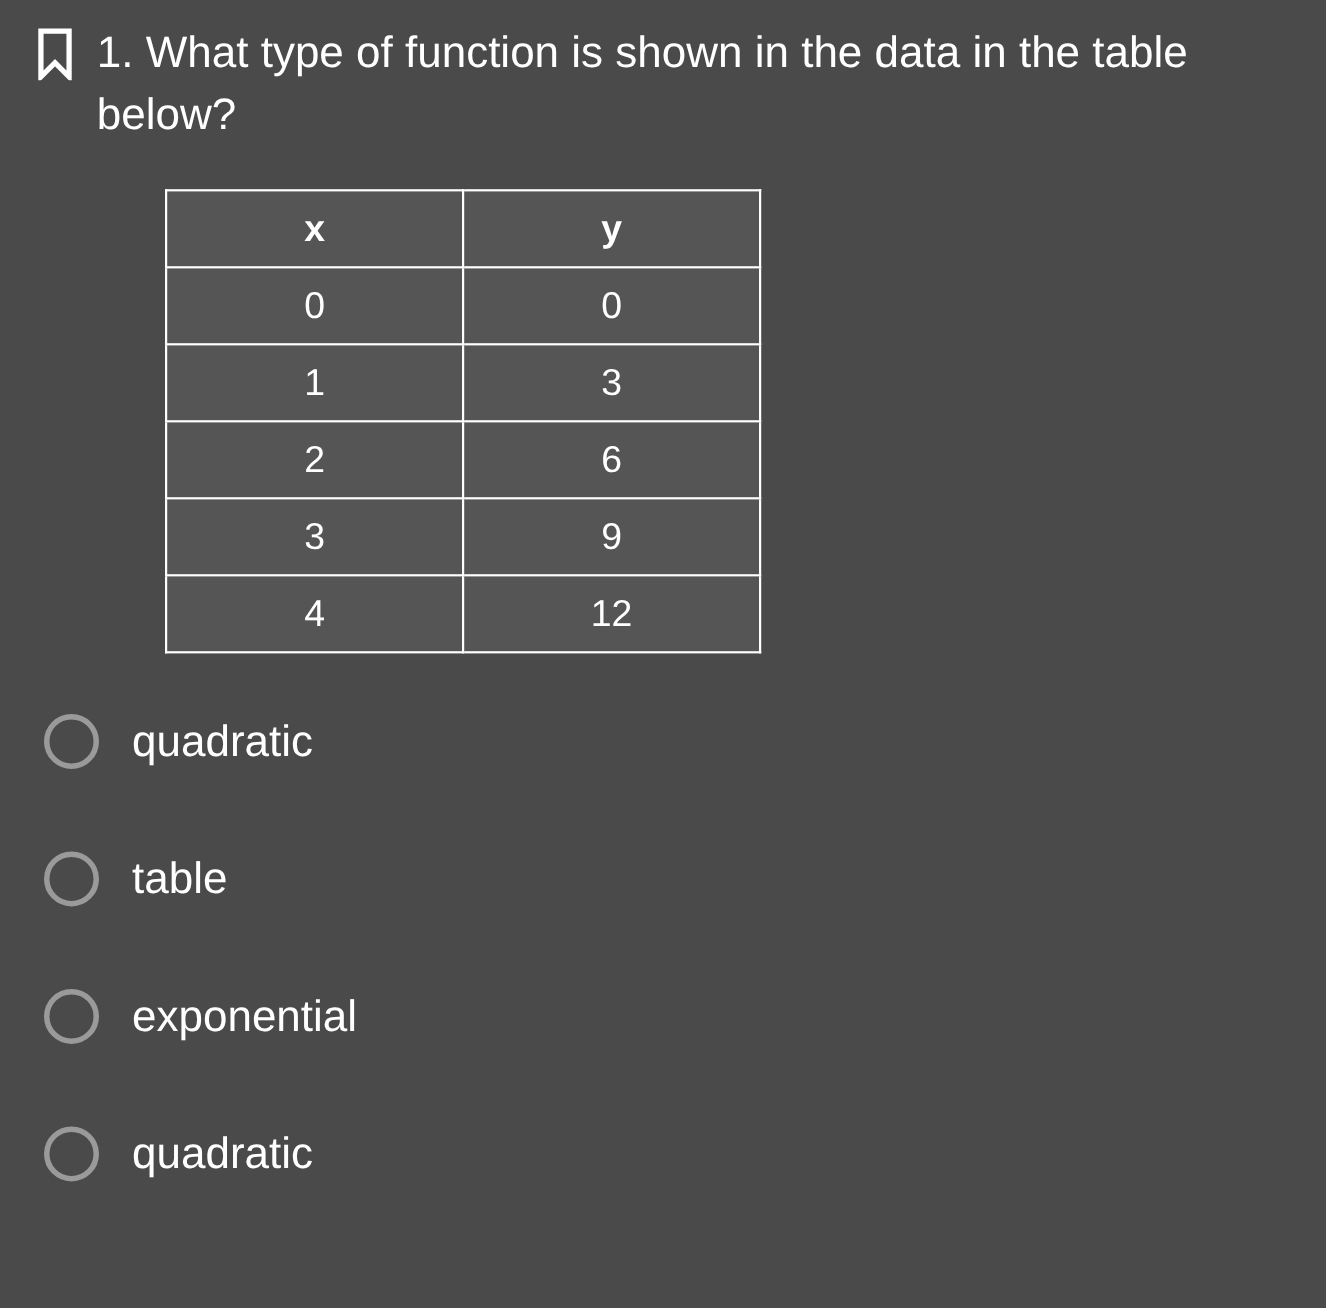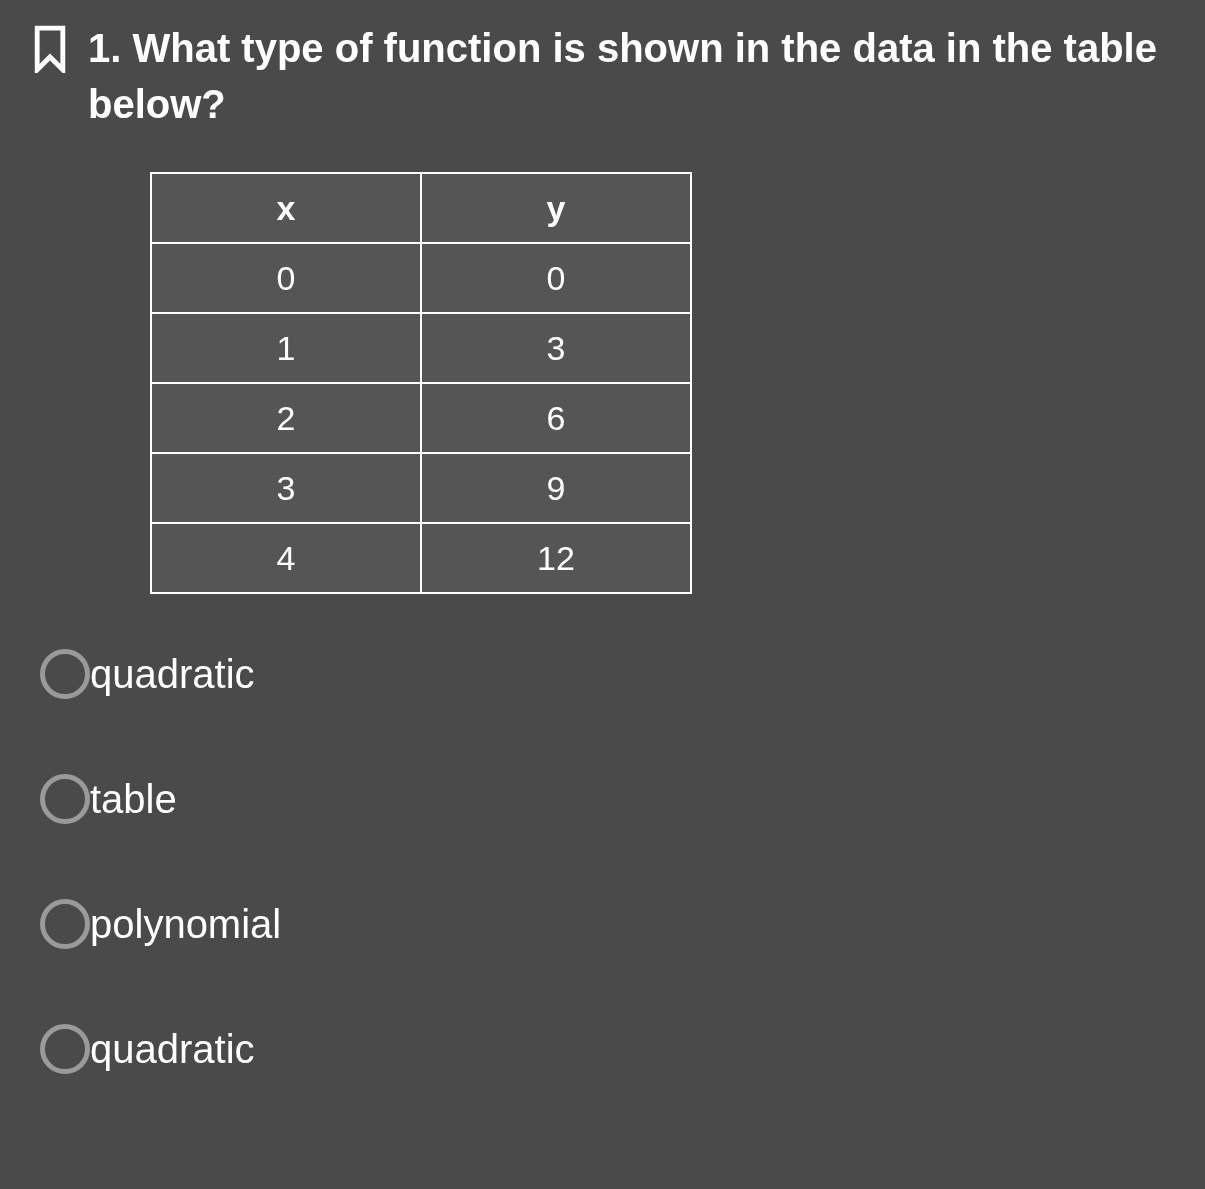--- a/index.html
+++ b/index.html
@@ -27,21 +27,21 @@
   }
   .bookmark-icon svg {
     width: 40px;
     height: 48px;
     stroke: #ffffff;
     stroke-width: 3;
     fill: none;
   }
   .question-text {
     font-size: 40px;
-    font-weight: bold;
+    font-weight: normal;
     line-height: 1.4;
   }
   .question-number {
     display: inline;
   }
   .table-container {
     margin-left: 120px;
     margin-bottom: 55px;
   }
   table {
@@ -64,20 +64,21 @@
   }
   .options {
     display: flex;
     flex-direction: column;
     gap: 75px;
     padding-left: 10px;
   }
   .option {
     display: flex;
     align-items: center;
+    gap: 30px;
     cursor: pointer;
   }
   .radio-circle {
     width: 50px;
     height: 50px;
     border: 5px solid #9a9a9a;
     border-radius: 50%;
     flex-shrink: 0;
   }
   .option-label {
@@ -138,19 +139,19 @@
   <div class="option">
     <div class="radio-circle"></div>
     <span class="option-label">quadratic</span>
   </div>
   <div class="option">
     <div class="radio-circle"></div>
     <span class="option-label">table</span>
   </div>
   <div class="option">
     <div class="radio-circle"></div>
-    <span class="option-label">polynomial</span>
+    <span class="option-label">exponential</span>
   </div>
   <div class="option">
     <div class="radio-circle"></div>
     <span class="option-label">quadratic</span>
   </div>
 </div>
 
 </body></html>

